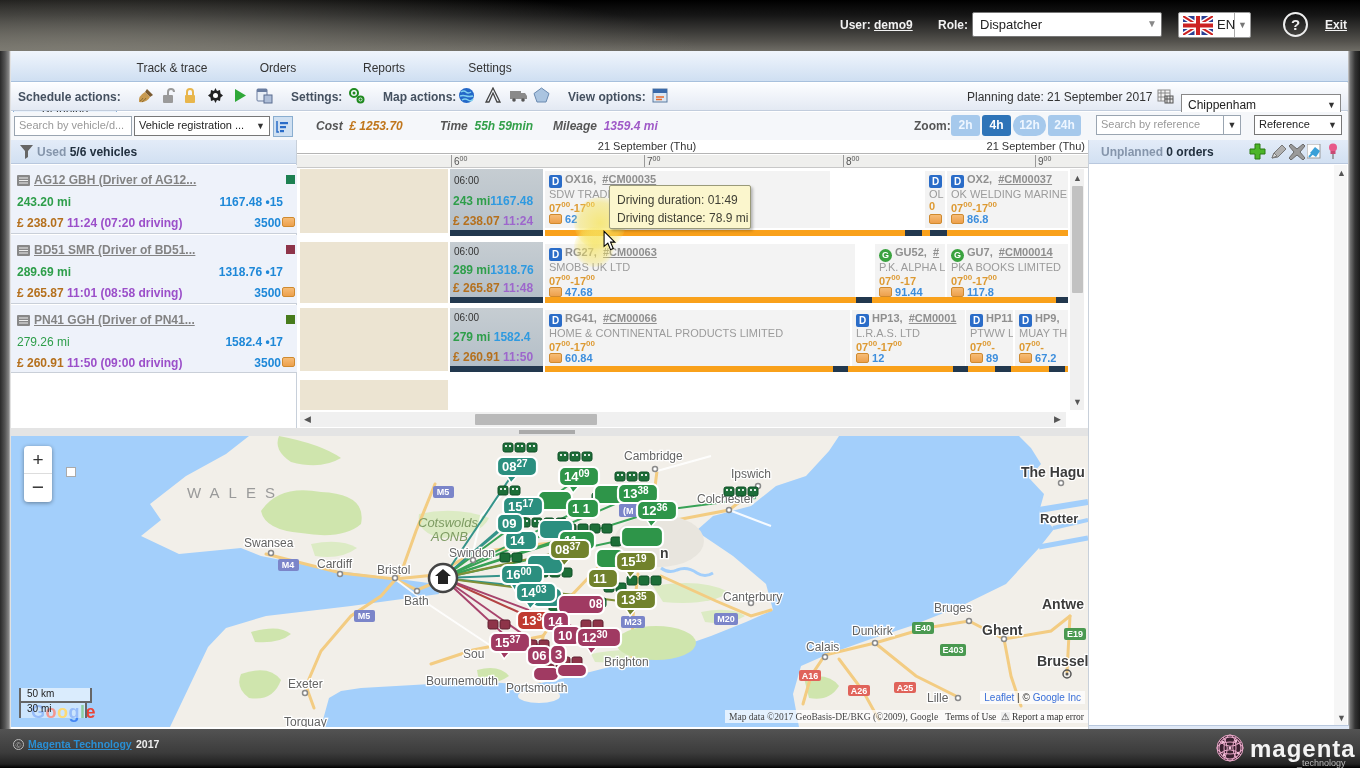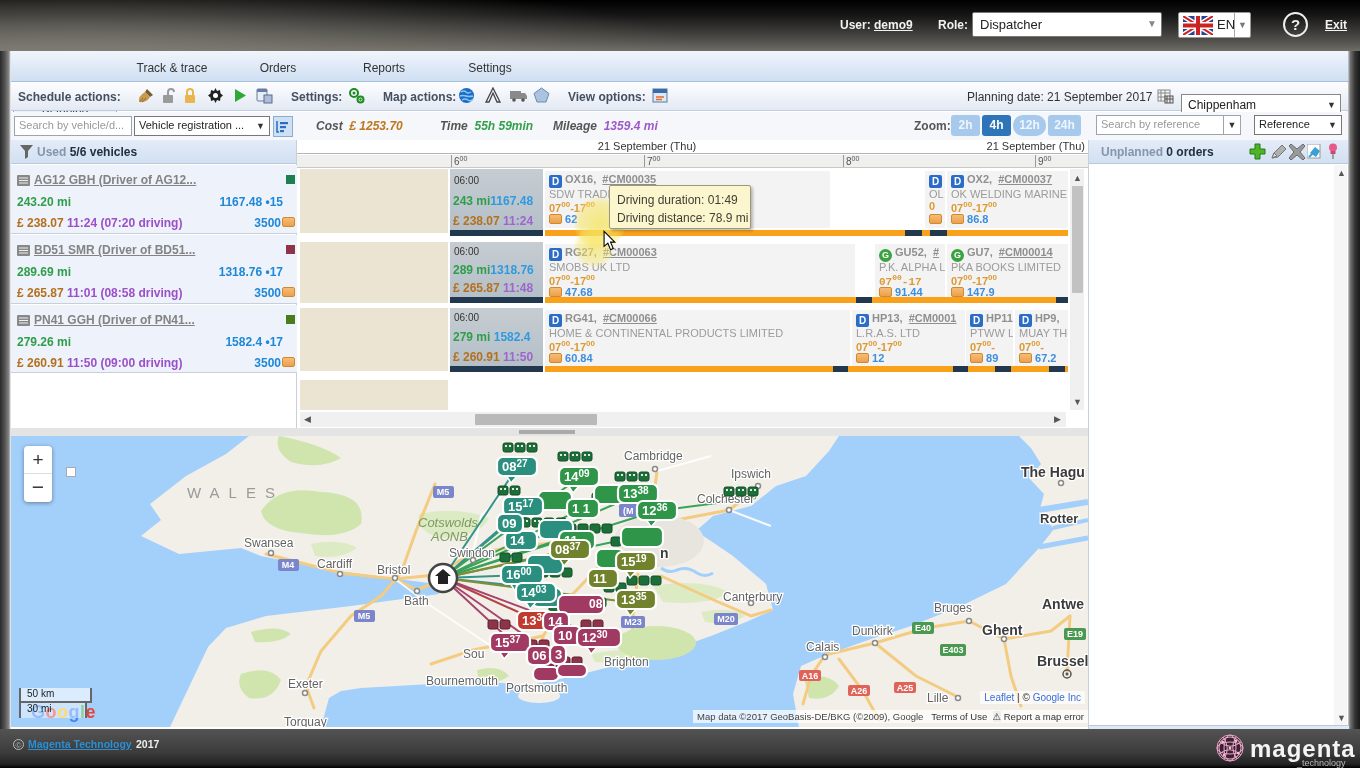--- a/index.html
+++ b/index.html
@@ -224,21 +224,21 @@
       <span style="position:absolute;right:16px;top:51px;font-size:12px;font-weight:bold;color:#1e88d8;">3500</span>
       <span class="boxic" style="position:absolute;right:2px;top:52px;"></span>
     </div>
     <div class="vblock" style="position:absolute;left:0;top:165px;width:286px;height:68px;background:#eef2fa;border-bottom:1px solid #c9cfd8;">
       <svg width="13" height="11" style="position:absolute;left:6px;top:10px;" viewBox="0 0 13 11">
           <rect width="13" height="11" rx="1" fill="#888"></rect>
           <path d="M2,3 h9 M2,5.5 h9 M2,8 h9" stroke="#eee"></path>
         </svg>
       <span style="position:absolute;left:23px;top:8px;font-size:12px;font-weight:bold;color:#838383;text-decoration:underline;">PN41 GGH (Driver of PN41...</span>
       <span style="position:absolute;left:275px;top:10px;width:9px;height:9px;background:#487c1c;"></span>
-      <span style="position:absolute;left:6px;top:30px;font-size:12px;font-weight:bold;color:#2e9e4a;">279.26 mi</span>
+      <span style="position:absolute;left:6px;top:30px;font-size:12px;font-weight:normal;color:#2e9e4a;">279.26 mi</span>
       <span style="position:absolute;right:14px;top:30px;font-size:12px;font-weight:bold;color:#1e88d8;">1582.4 •17</span>
       <span style="position:absolute;left:6px;top:51px;font-size:12px;font-weight:bold;"><span style="color:#b5701d;">£ 260.91</span> <span style="color:#9b4fc9;">11:50 (09:00 driving)</span></span>
       <span style="position:absolute;right:16px;top:51px;font-size:12px;font-weight:bold;color:#1e88d8;">3500</span>
       <span class="boxic" style="position:absolute;right:2px;top:52px;"></span>
     </div>
   </div>
   <div id="gantt">
     <div style="position:absolute;left:0;top:0;width:700px;height:14px;border-bottom:1px solid #b5b5b5;text-align:center;font-size:11px;color:#333;">21 September (Thu)</div>
       <div style="position:absolute;left:700px;top:0;width:91px;height:14px;border-bottom:1px solid #b5b5b5;"></div>
     <div style="position:absolute;left:693px;top:0;width:98px;height:14px;font-size:11px;color:#333;">
@@ -292,28 +292,28 @@
     <div class="nseg" style="left:759px;top:157px;width:12px;"></div>
     <div class="card" style="left:248px;top:104px;width:310px;height:53px;">
       <div style="position:absolute;left:4px;top:2px;"><span class="dic">D</span> <span class="hd">RG27,&nbsp; <a>#CM00063</a></span></div>
       <div style="position:absolute;left:4px;top:17px;">SMOBS UK LTD</div>
       <div style="position:absolute;left:4px;top:29px;" class="otime">07<sup>00</sup>-17<sup>00</sup></div>
       <div style="position:absolute;left:4px;top:42px;"><span class="boxic"></span> <span class="qty">47.68</span></div>
     </div>
     <div class="card" style="left:578px;top:104px;width:70px;height:53px;">
       <div style="position:absolute;left:4px;top:2px;"><span class="gic">G</span> <span class="hd">GU52,&nbsp; <a>#</a></span></div>
       <div style="position:absolute;left:4px;top:17px;">P.K. ALPHA L</div>
-      <div style="position:absolute;left:4px;top:29px;font-family:Liberation Mono, monospace;" class="otime">07<sup>00</sup>-17</div>
+      <div style="position:absolute;left:4px;top:29px;" class="otime">07<sup>00</sup>-17</div>
       <div style="position:absolute;left:4px;top:42px;"><span class="boxic"></span> <span class="qty">91.44</span></div>
     </div>
     <div class="card" style="left:650px;top:104px;width:121px;height:53px;">
       <div style="position:absolute;left:4px;top:2px;"><span class="gic">G</span> <span class="hd">GU7,&nbsp; <a>#CM00014</a></span></div>
       <div style="position:absolute;left:4px;top:17px;">PKA BOOKS LIMITED</div>
       <div style="position:absolute;left:4px;top:29px;" class="otime">07<sup>00</sup>-17<sup>00</sup></div>
-      <div style="position:absolute;left:4px;top:42px;"><span class="boxic"></span> <span class="qty">147.9</span></div>
+      <div style="position:absolute;left:4px;top:42px;"><span class="boxic"></span> <span class="qty">117.8</span></div>
     </div>
 
     <div class="beige" style="top:168px;height:63px;"></div>
     <div class="statb" style="top:168px;height:58px;">
       <div class="t" style="position:absolute;left:4px;top:4px;">06:00</div>
       <div style="position:absolute;left:3px;top:22px;font-weight:bold;"><span style="color:#2e9e4a;">279 mi</span> <span style="color:#2f9ae0;">1582.4</span></div>
       <div style="position:absolute;left:3px;top:42px;font-weight:bold;"><span style="color:#b5701d;">£ 260.91</span> <span style="color:#9d66cc;">11:50</span></div>
     </div>
     <div class="navybar" style="top:226px;"></div>
     <div class="obar" style="left:248px;top:226px;width:523px;"></div>
@@ -850,21 +850,21 @@
   <div style="position:absolute;left:55px;top:31px;width:10px;height:10px;background:#fff;border:1px solid #aaa;"></div>
 
   <div style="position:absolute;left:20px;top:266px;font-size:18px;font-weight:bold;letter-spacing:0.5px;">
     <span style="color:#4285F4;">G</span><span style="color:#EA4335;">o</span><span style="color:#FBBC05;">o</span><span style="color:#4285F4;">g</span><span style="color:#34A853;">l</span><span style="color:#EA4335;">e</span>
   </div>
   <div style="position:absolute;left:8px;top:252px;width:73px;height:15px;background:rgba(255,255,255,0.6);border:2px solid #666;border-top:none;font-size:10px;color:#222;padding-left:6px;">50 km</div>
   <div style="position:absolute;left:8px;top:267px;width:68px;height:15px;background:rgba(255,255,255,0.45);border:2px solid #666;border-bottom:none;border-top:none;font-size:10px;color:#222;padding-left:6px;">30 mi</div>
 
   <div style="position:absolute;right:3px;top:255px;background:rgba(255,255,255,0.7);font-size:10px;color:#333;padding:1px 4px;">
     <span style="color:#3a6fd8;">Leaflet</span> | © <span style="color:#3a6fd8;">Google Inc</span></div>
-  <div style="position:absolute;right:0px;top:274px;background:rgba(255,255,255,0.7);font-size:9.5px;color:#444;padding:1px 4px;">Map data ©2017 GeoBasis-DE/BKG (©2009), Google&nbsp;&nbsp;&nbsp;<span style="color:#333;">Terms of Use</span>&nbsp;&nbsp;<span style="background:#eee;">⚠</span> <span style="color:#333;">Report a map error</span></div>
+  <div style="position:absolute;right:0px;top:274px;background:rgba(255,255,255,0.7);font-size:9.5px;color:#444;padding:1px 4px;font-family:Liberation Serif, serif;">Map data ©2017 GeoBasis-DE/BKG (©2009), Google&nbsp;&nbsp;&nbsp;<span style="color:#333;">Terms of Use</span>&nbsp;&nbsp;<span style="background:#eee;">⚠</span> <span style="color:#333;">Report a map error</span></div>
   </div>
   <div id="footer">
     <span style="position:absolute;left:13px;top:10px;width:11px;height:11px;border:1px solid #bbb;border-radius:50%;color:#bbb;font-size:8px;text-align:center;line-height:11px;">©</span>
     <span style="position:absolute;left:28px;top:9px;color:#2a8fd4;font-weight:bold;font-size:10.5px;text-decoration:underline;">Magenta Technology</span>
     <span style="position:absolute;left:136px;top:9px;color:#eee;font-weight:bold;font-size:10.5px;">2017</span>
     <svg style="position:absolute;left:1215px;top:4px;" width="30" height="30" viewBox="0 0 30 30">
       <circle cx="15" cy="15" r="13" fill="#3a2030"></circle>
       <g stroke="#e8a8c8" stroke-width="1" fill="none">
         <circle cx="15" cy="15" r="13"></circle>
         <ellipse cx="15" cy="15" rx="13" ry="6"></ellipse>

